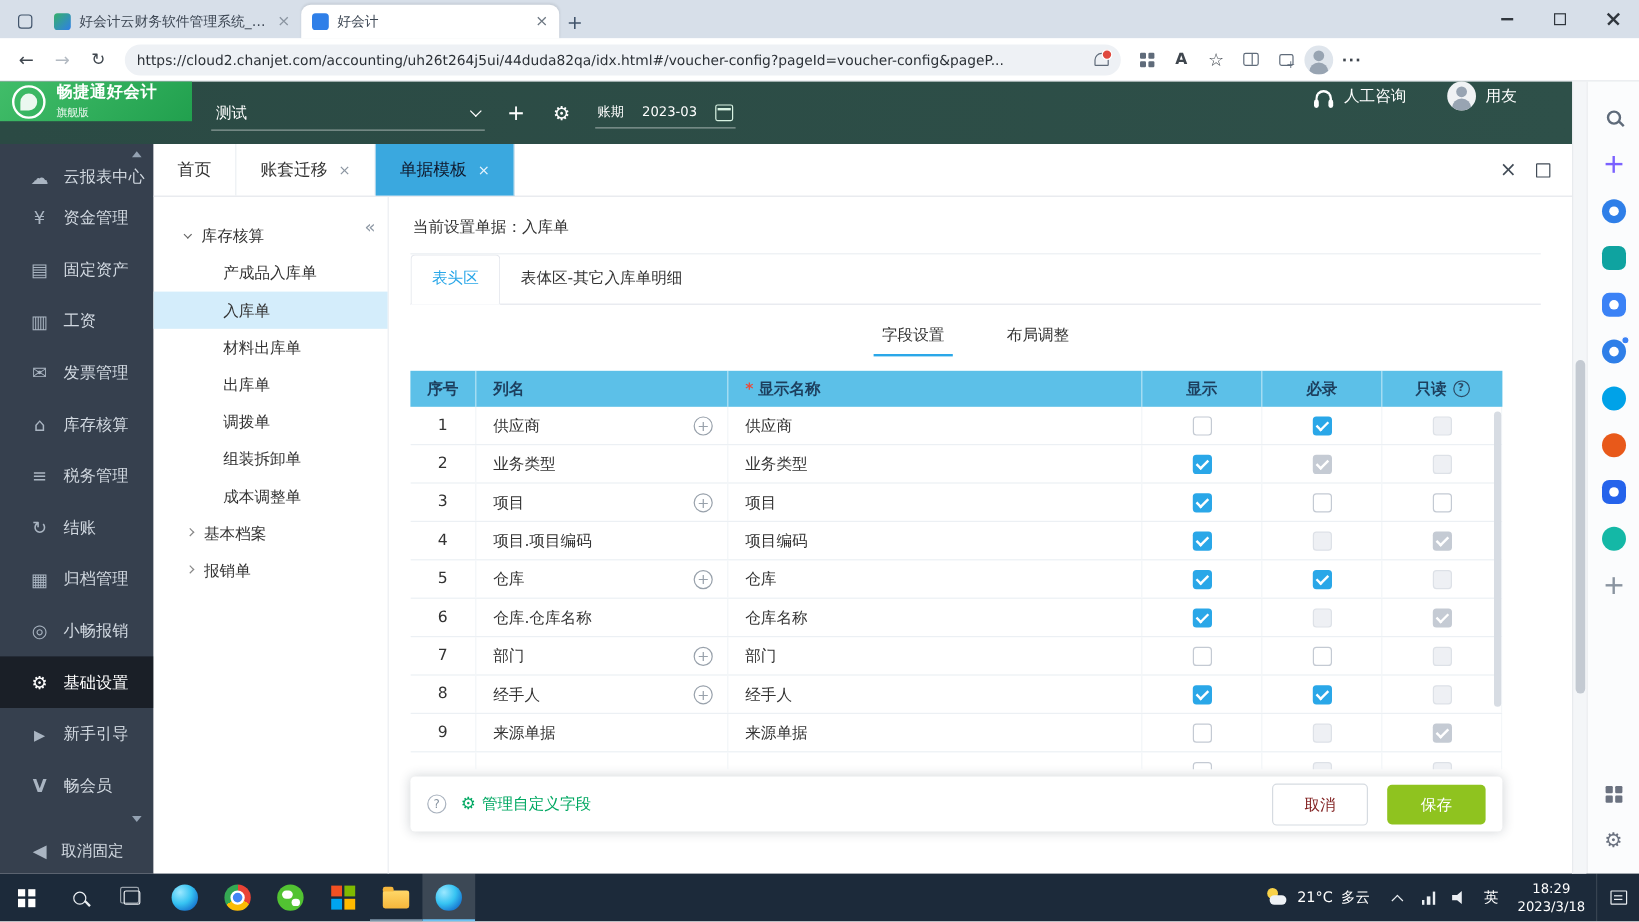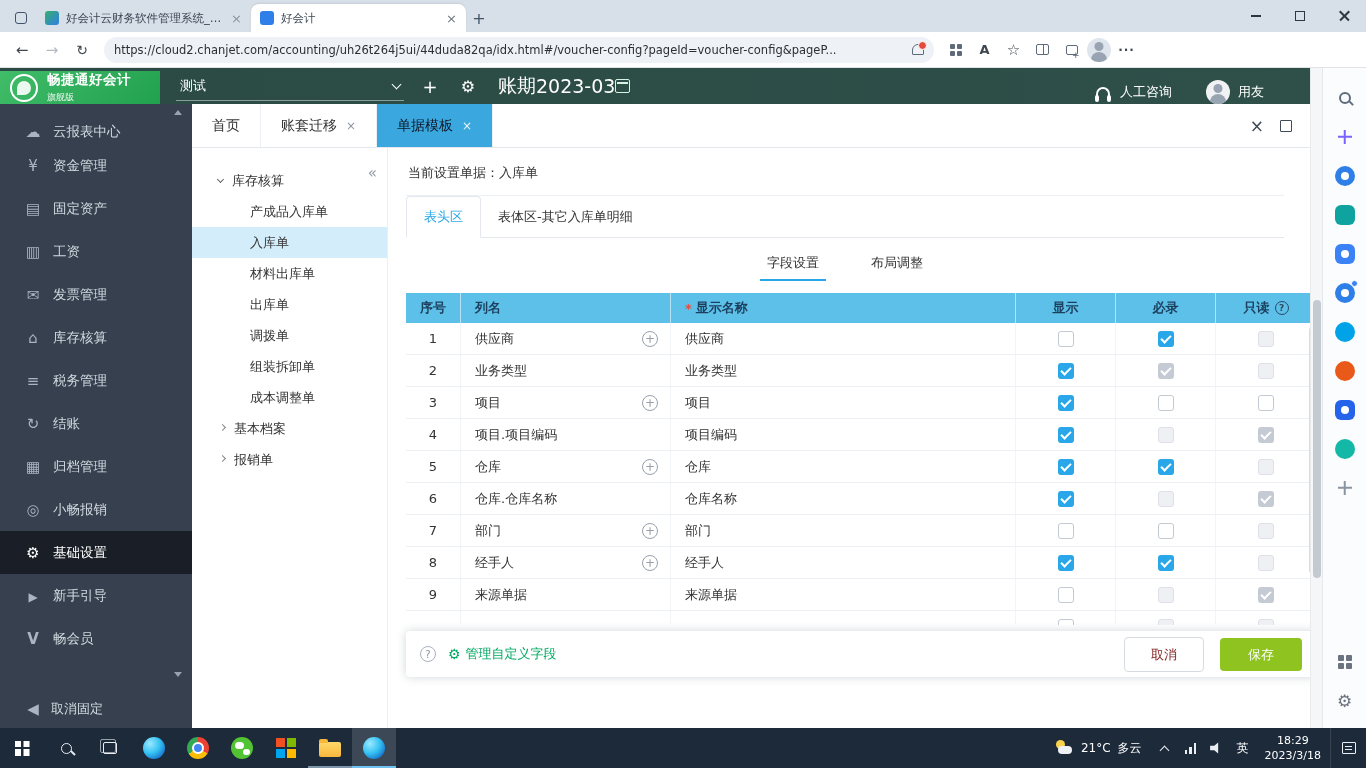--- a/index.html
+++ b/index.html
@@ -50,47 +50,47 @@
 .i-collection{width:12px;height:10px;border:1.5px solid #5f6b7a;border-radius:2px;position:relative}
 .i-collection::after{content:"+";position:absolute;right:-3px;bottom:-6px;font-size:9px;color:#5f6b7a}
 .avatar{width:24px;height:24px;border-radius:50%;background:#dfe5ec;position:relative;overflow:hidden;flex:none}
 .avatar::before{content:"";position:absolute;left:50%;top:4px;width:9px;height:9px;border-radius:50%;background:#98a4b2;transform:translateX(-50%)}
 .avatar::after{content:"";position:absolute;left:50%;top:14px;width:16px;height:10px;border-radius:8px 8px 0 0;background:#98a4b2;transform:translateX(-50%)}
 .i-more::before{content:"···";font-weight:700;letter-spacing:1px;font-size:12px}
 
 
 .bodyrow{flex:1;display:flex;min-height:0}
 .pagecol{flex:1;display:flex;flex-direction:column;min-width:0}
-.appheader{height:36px;background:linear-gradient(90deg,#2b4a44,#2e5049);display:flex;align-items:flex-end;color:#fff;flex:none}
+.appheader{height:52px;background:linear-gradient(90deg,#2b4a44,#2e5049);display:flex;align-items:flex-start;color:#fff;flex:none}
 .brand{width:160px;background:linear-gradient(135deg,#41bd69,#21a04e);display:flex;align-items:center;gap:9px;padding:0 10px;flex:none}
 .brand-logo{width:28px;height:28px;border-radius:50%;border:2px solid #fff;position:relative;flex:none}
 .brand-logo::after{content:"";position:absolute;left:5px;top:5px;width:14px;height:14px;border-radius:50% 50% 50% 0;background:#fff;opacity:.9}
 .brand-t1{font-size:13.5px;font-weight:700;letter-spacing:.5px;white-space:nowrap}
 .brand-t2{font-size:9px;opacity:.9;margin-top:2px}
 .acct{margin-left:16px;align-self:center;width:228px;display:flex;align-items:center;justify-content:space-between;border-bottom:1px solid rgba(255,255,255,.45);padding:5px 4px;font-size:13px}
 .chev{width:7px;height:7px;border-right:1.5px solid currentColor;border-bottom:1.5px solid currentColor;display:inline-block;transform:rotate(45deg);margin-top:-3px}
 .chev.r{transform:rotate(-45deg)}
 .chev.sm{width:5px;height:5px}
 .hd-ico{margin-left:14px;align-self:center;width:24px;height:24px;display:flex;align-items:center;justify-content:center;font-size:16px;color:#fff}
 .i-plus::before{content:"+";font-size:18px}
 .i-gear::before{content:"⚙";font-size:16px}
-.period{margin-left:16px;align-self:center;display:flex;align-items:center;gap:0;border-bottom:1px solid rgba(255,255,255,.45);padding:5px 2px;font-size:19px}
+.period{margin-left:16px;align-self:center;display:flex;align-items:center;gap:15px;border-bottom:1px solid rgba(255,255,255,.45);padding:5px 2px;font-size:11px}
 .cal{width:15px;height:14px;border:1.5px solid #d9f3e3;border-radius:2px;position:relative}
 .cal::before{content:"";position:absolute;top:2px;left:1px;right:1px;height:2px;background:#d9f3e3}
 .hdr-right{margin-left:auto;display:flex;align-items:center;gap:8px;padding-right:46px}
 .headset{width:14px;height:11px;border:2px solid #fff;border-bottom:none;border-radius:8px 8px 0 0;position:relative;margin-right:2px}
 .headset::before,.headset::after{content:"";position:absolute;bottom:-4px;width:4px;height:7px;background:#fff;border-radius:2px}
 .headset::before{left:-3px}.headset::after{right:-3px}
 .hdr-user{display:flex;align-items:center;gap:8px;margin-left:26px}
 .hdr-avatar{background:#f0f2f4}
 .hdr-txt{font-size:13px}
 
 
 .mainrow{flex:1;display:flex;min-height:0}
-.sidenav{width:192px;background:#36404e;display:flex;flex-direction:column;color:#d2d9e1;flex:none;overflow:hidden}
+.sidenav{width:128px;background:#36404e;display:flex;flex-direction:column;color:#d2d9e1;flex:none;overflow:hidden}
 .scroll-arrow{height:14px;display:flex;align-items:center;justify-content:flex-end;padding-right:10px;flex:none}
 .tri-up{width:0;height:0;border:4px solid transparent;border-bottom:5px solid #94a2b2;margin-bottom:2px}
 .tri-down{width:0;height:0;border:4px solid transparent;border-top:5px solid #94a2b2;margin-top:2px}
 .side-item{height:43px;display:flex;align-items:center;gap:11px;padding-left:24px;font-size:13.5px;cursor:pointer;flex:none}
 .side-item.clipped{height:26px;overflow:hidden;align-items:flex-end;padding-bottom:3px}
 .side-item.active{background:#1a1f27;color:#fff}
 .gi{width:18px;text-align:center;font-style:normal;color:#aab5c2;font-size:15px;flex:none}
 .side-item.active .gi{color:#fff}
 .gi-cloud::before{content:"☁"}
 .gi-money::before{content:"¥"}

